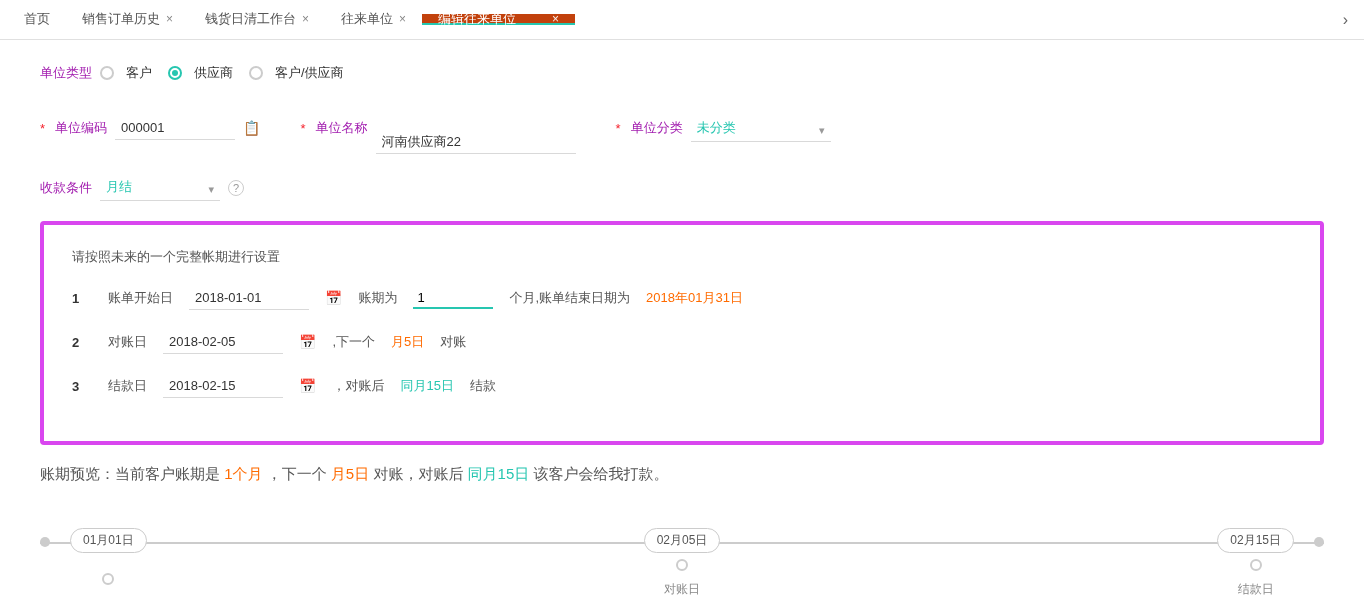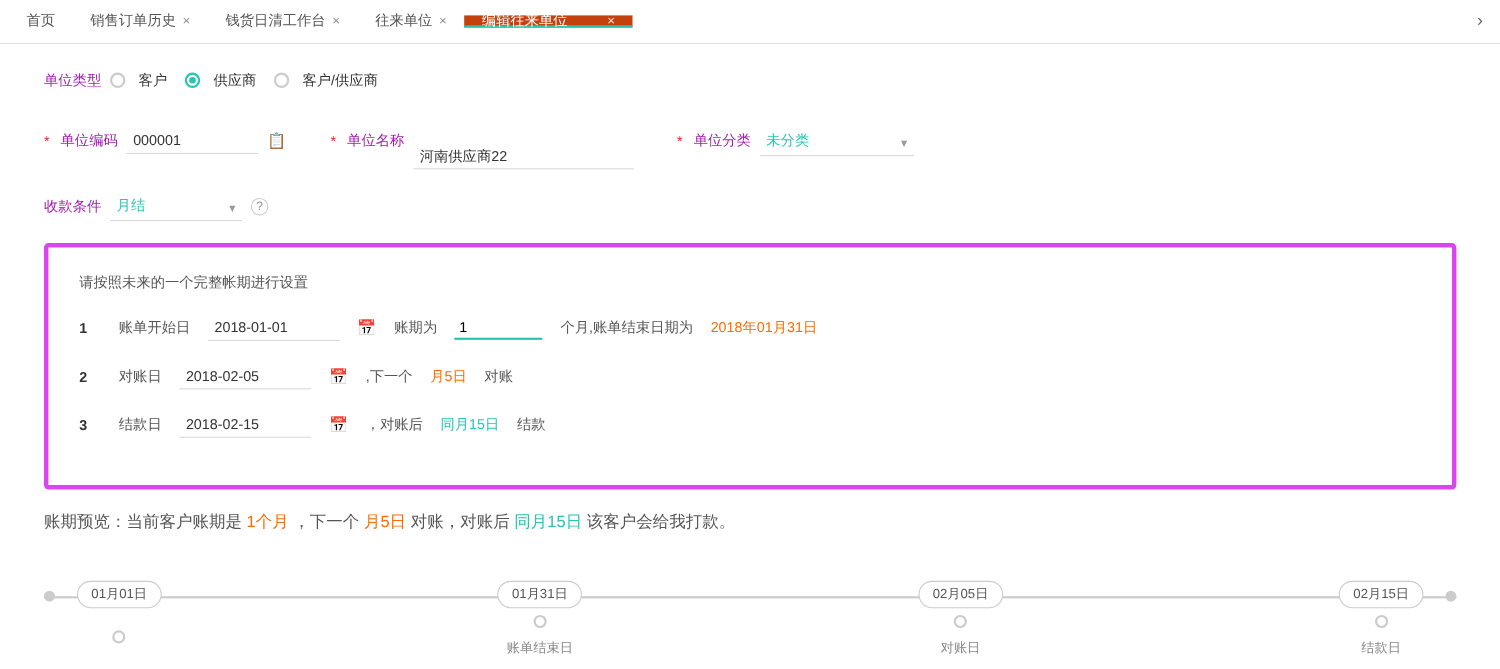--- a/index.html
+++ b/index.html
@@ -379,25 +379,20 @@
     <div class="timeline-endpoint-left"></div>
     <div class="timeline-endpoint-right"></div>
     <div class="timeline-nodes">
 
       <div class="timeline-node" style="padding-left:30px;gap:20px;">
         <div class="node-pill">01月01日</div>
         <div class="node-dot endpoint"></div>
         <div class="node-sub">账单开始日</div>
       </div>
 
-      <div class="timeline-node">
-        <div class="node-pill">01月31日</div>
-        <div class="node-dot"></div>
-        <div class="node-sub">账单结束日</div>
-      </div>
 
       <div class="timeline-node">
         <div class="node-pill">02月05日</div>
         <div class="node-dot"></div>
         <div class="node-sub">对账日</div>
       </div>
 
       <div class="timeline-node" style="padding-right:30px;">
         <div class="node-pill">02月15日</div>
         <div class="node-dot endpoint"></div>

